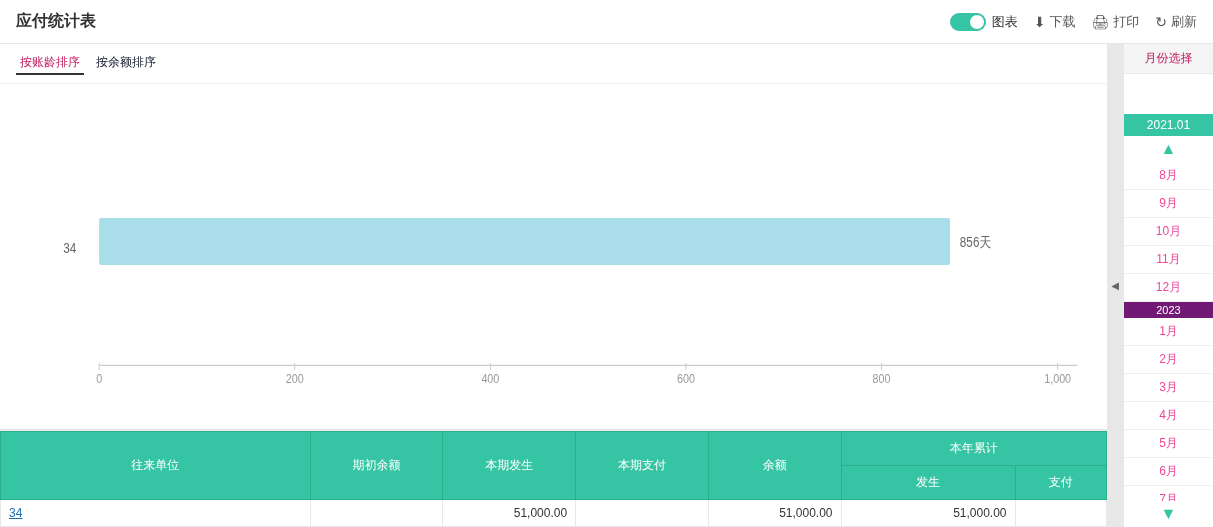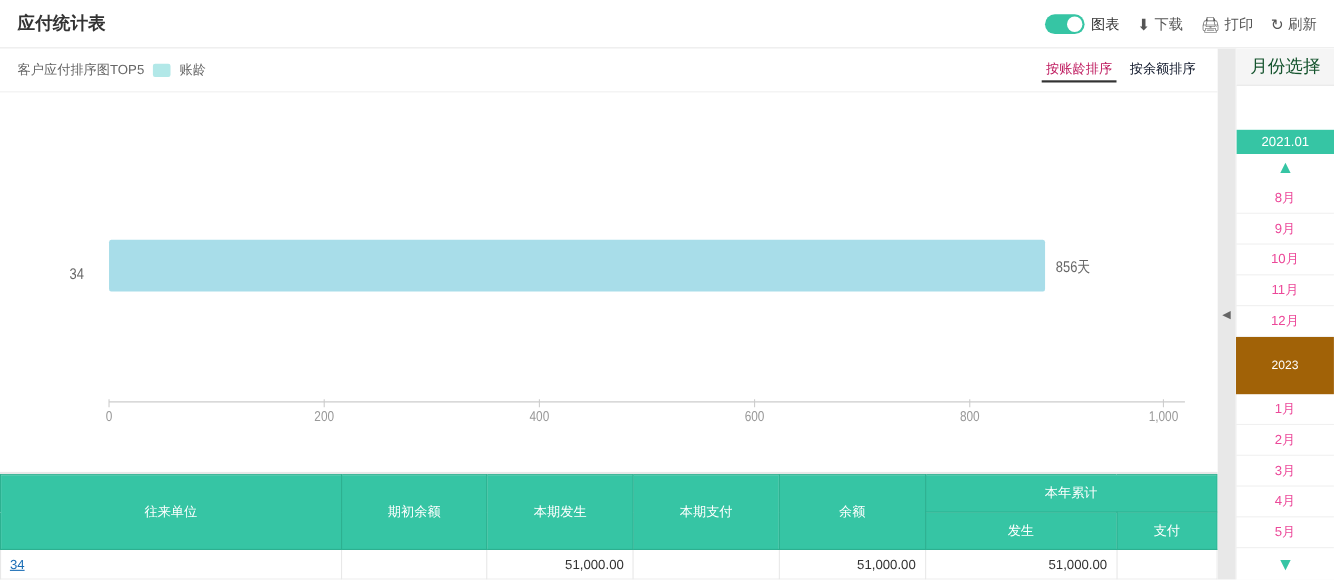--- a/index.html
+++ b/index.html
@@ -70,35 +70,35 @@
       font-size: 12px;
     }
     .table-data-row td:first-child { text-align: left; color: #1a6db5; text-decoration: underline; cursor: pointer; }
 
     
     .sidebar {
       width: 90px; background: #fff; border-left: 1px solid #e8e8e8;
       display: flex; flex-direction: column; overflow: hidden;
     }
     .sidebar-header {
-      background: #f5f5f5; padding: 6px 8px; font-size: 16px;
-      color: #14532d; border-bottom: 1px solid #e8e8e8; text-align: center;
+      background: #f5f5f5; padding: 6px 8px; font-size: 12px;
+      color: #be185d; border-bottom: 1px solid #e8e8e8; text-align: center;
     }
     .sidebar-year-display {
       background: #36c5a4; color: #fff; text-align: center;
       padding: 4px 8px; font-size: 12px; margin-top: 40px;
     }
     .sidebar-scroll { flex: 1; overflow-y: auto; }
     .sidebar-arrow {
       text-align: center; padding: 4px; cursor: pointer; color: #36c5a4;
       font-size: 16px; border: none; background: none; width: 100%;
     }
     .sidebar-year-label {
-      background: #a16207; color: #fff; text-align: center;
-      font-size: 11px; padding: 20px 4px;
+      background: #701a75; color: #fff; text-align: center;
+      font-size: 11px; padding: 2px 4px;
     }
     .sidebar-month {
       text-align: center; padding: 5px 8px; font-size: 12px;
       color: #ec4899; cursor: pointer; border-bottom: 1px solid #f0f0f0;
     }
     .sidebar-wrapper { position: relative; display: flex; }
     .collapse-arrow {
       width: 16px; background: #e8e8e8; display: flex; align-items: center; justify-content: center;
       cursor: pointer; color: #666; font-size: 10px; flex-shrink: 0;
     }
@@ -128,25 +128,20 @@
         <span class="icon-sym">↻</span>
         <span>刷新</span>
       </button>
     </div>
   </div>
 
   <div class="main-content">
     <div class="chart-panel">
 
       <div class="chart-header">
-        <div class="chart-legend">
-          <span>客户应付排序图TOP5</span>
-          <div class="legend-box"></div>
-          <span>账龄</span>
-        </div>
         <div class="chart-sort">
           <span class="sort-btn active">按账龄排序</span>
           <span class="sort-btn">按余额排序</span>
         </div>
       </div>
 
       <div class="chart-area">
         <svg class="chart-svg" viewBox="0 0 1050 250" preserveAspectRatio="none">
 
           <text x="10" y="135" font-size="12" fill="#666" text-anchor="middle">34</text>

